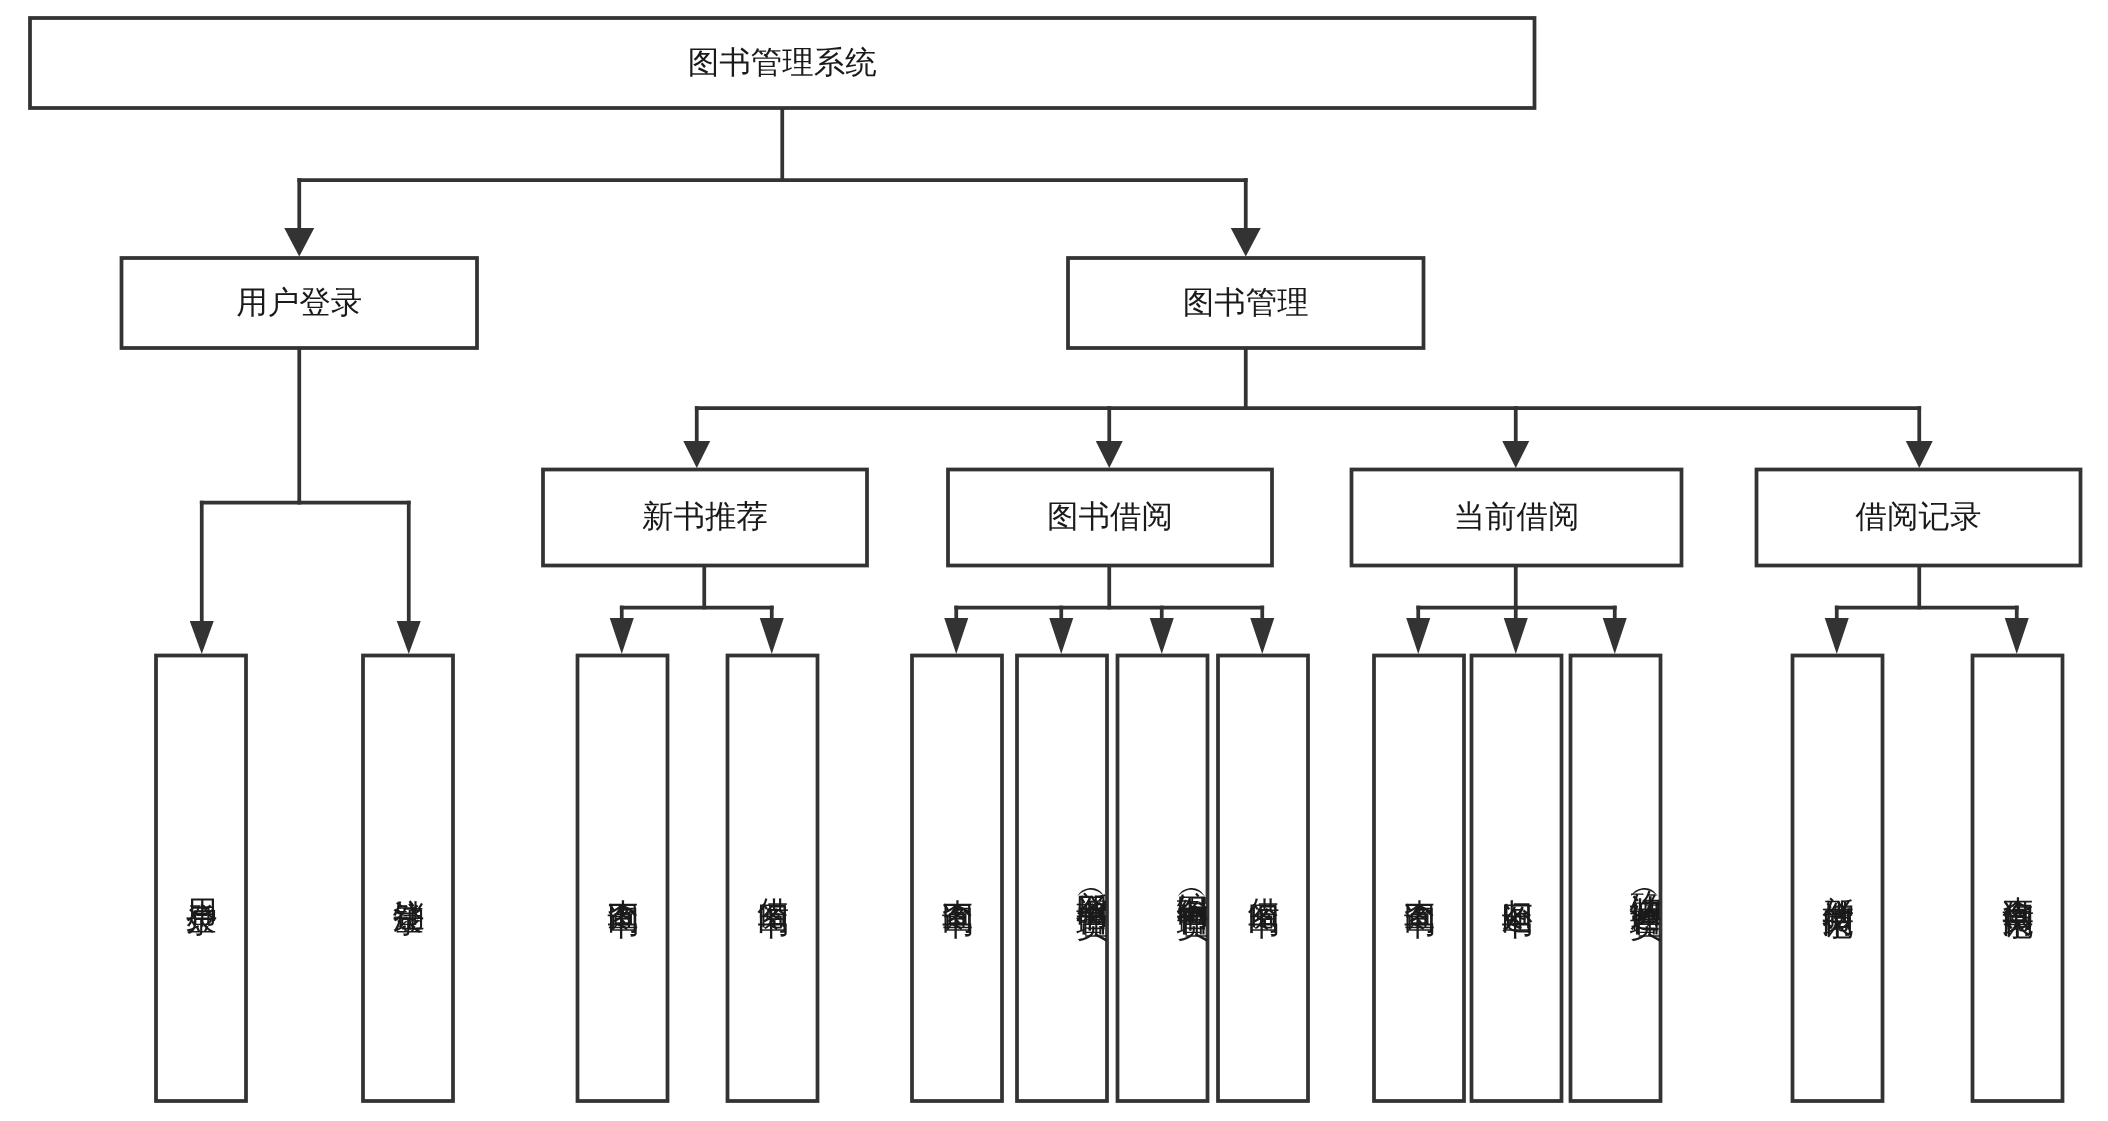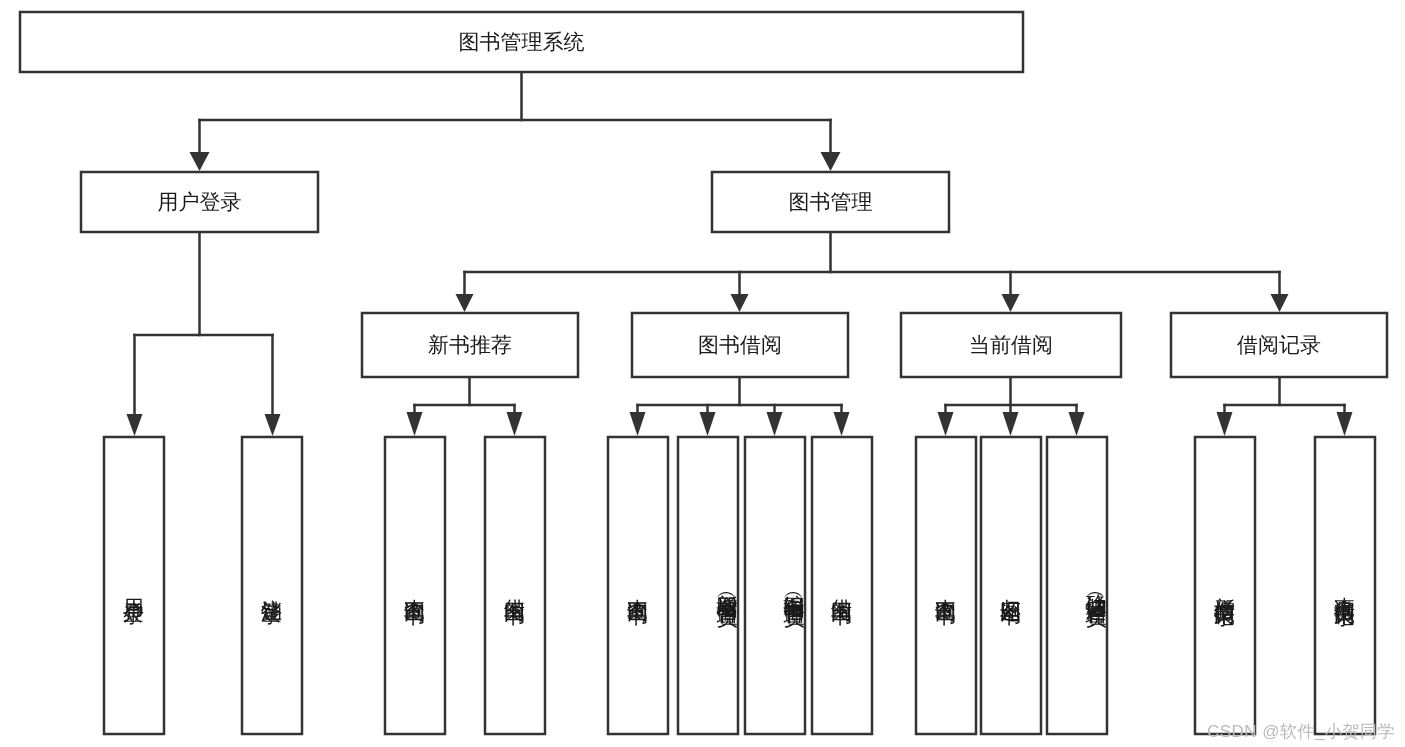--- a/index.html
+++ b/index.html
@@ -208,15 +208,14 @@
   <div class="node-label-v" style="left:608px; top:437px; width:60px; height:297px; display:flex; align-items:center; justify-content:center;">查询图书</div>
   <div class="node-label-v" style="left:678px; top:442px; width:60px; height:287px; display:flex; align-items:flex-start; justify-content:center;">新增图书（管理员）</div>
   <div class="node-label-v" style="left:745px; top:442px; width:60px; height:287px; display:flex; align-items:flex-start; justify-content:center;">编辑图书（管理员）</div>
   <div class="node-label-v" style="left:812px; top:437px; width:60px; height:297px; display:flex; align-items:center; justify-content:center;">借阅图书</div>
   <div class="node-label-v" style="left:916px; top:437px; width:60px; height:297px; display:flex; align-items:center; justify-content:center;">查询图书</div>
   <div class="node-label-v" style="left:981px; top:437px; width:60px; height:297px; display:flex; align-items:center; justify-content:center;">归还图书</div>
   <div class="node-label-v" style="left:1047px; top:442px; width:60px; height:287px; display:flex; align-items:flex-start; justify-content:center;">确认归还（管理员）</div>
   <div class="node-label-v" style="left:1195px; top:437px; width:60px; height:297px; display:flex; align-items:center; justify-content:center;">新增借阅记录</div>
   <div class="node-label-v" style="left:1315px; top:437px; width:60px; height:297px; display:flex; align-items:center; justify-content:center;">查询借阅记录</div>
 
-  <div class="watermark">CSDN @软件_小贺同学</div>
 
 </div>
 
 </body></html>

